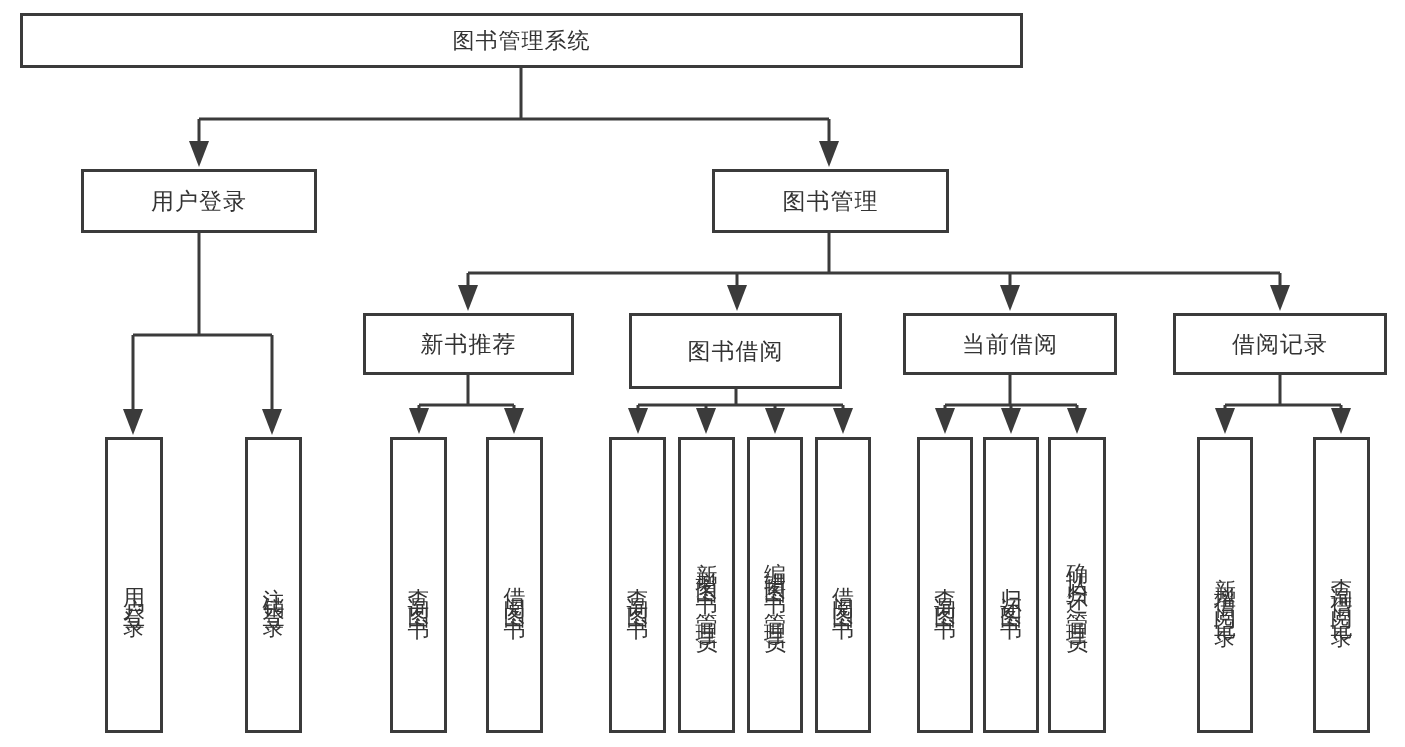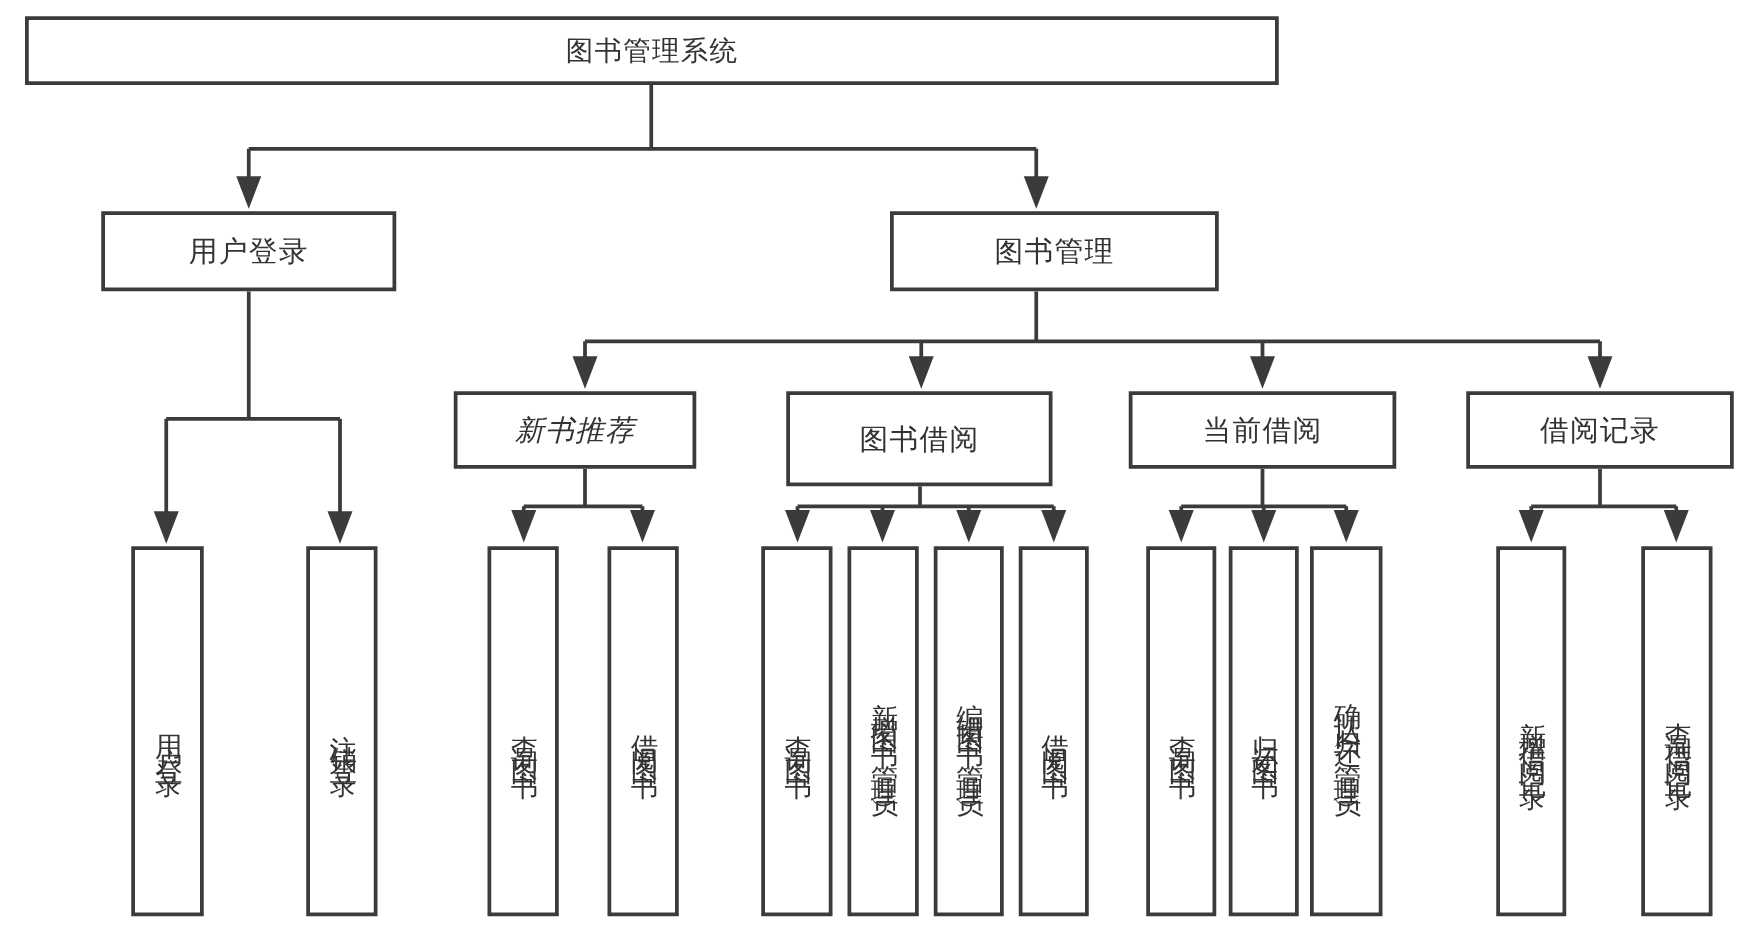--- a/index.html
+++ b/index.html
@@ -18,22 +18,22 @@
   .h-node{font-size:23px;letter-spacing:1px;}
   .root-node{font-size:22px;letter-spacing:1px;}
   .v-node .lbl{
     writing-mode:vertical-rl;text-orientation:mixed;
     font-size:22px;letter-spacing:10px;line-height:1;
     padding-top:10px; 
   }
   
   .root-node{left:20px;top:13px;width:1003px;height:55px;}
   .n-l2a{left:81px;top:169px;width:236px;height:64px;}
-  .n-l2b{left:712px;top:169px;width:263px;height:64px;}
-  .n-l3a{left:363px;top:313px;width:194px;height:62px;font-style:italic;}
+  .n-l2b{left:712px;top:169px;width:237px;height:64px;}
+  .n-l3a{left:363px;top:313px;width:211px;height:62px;}
   .n-l3b{left:629px;top:313px;width:213px;height:76px;}
   .n-l3c{left:903px;top:313px;width:214px;height:62px;}
   .n-l3d{left:1173px;top:313px;width:214px;height:62px;}
   .leaf{top:437px;height:296px;}
   .n-g1a{left:105px;width:58px;}
   .n-g1b{left:245px;width:57px;}
   .n-g2a{left:390px;width:57px;}
   .n-g2b{left:486px;width:57px;}
   .n-g3a{left:609px;width:57px;}
   .n-g3b{left:678px;width:57px;}

